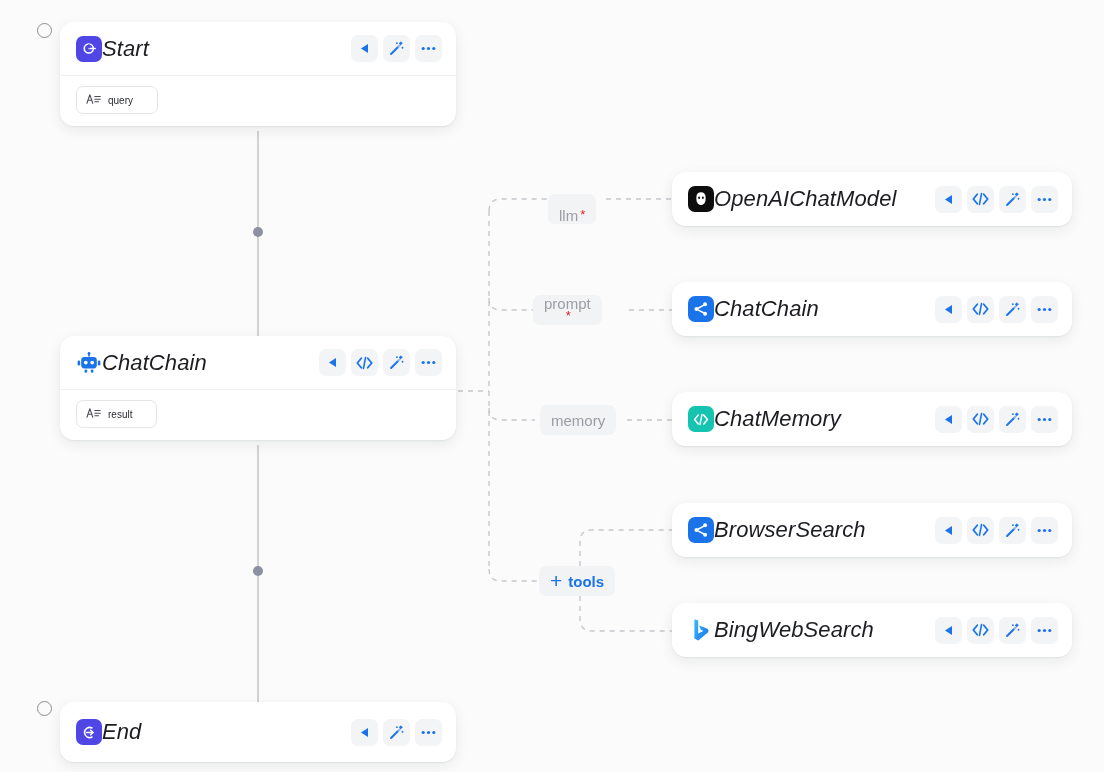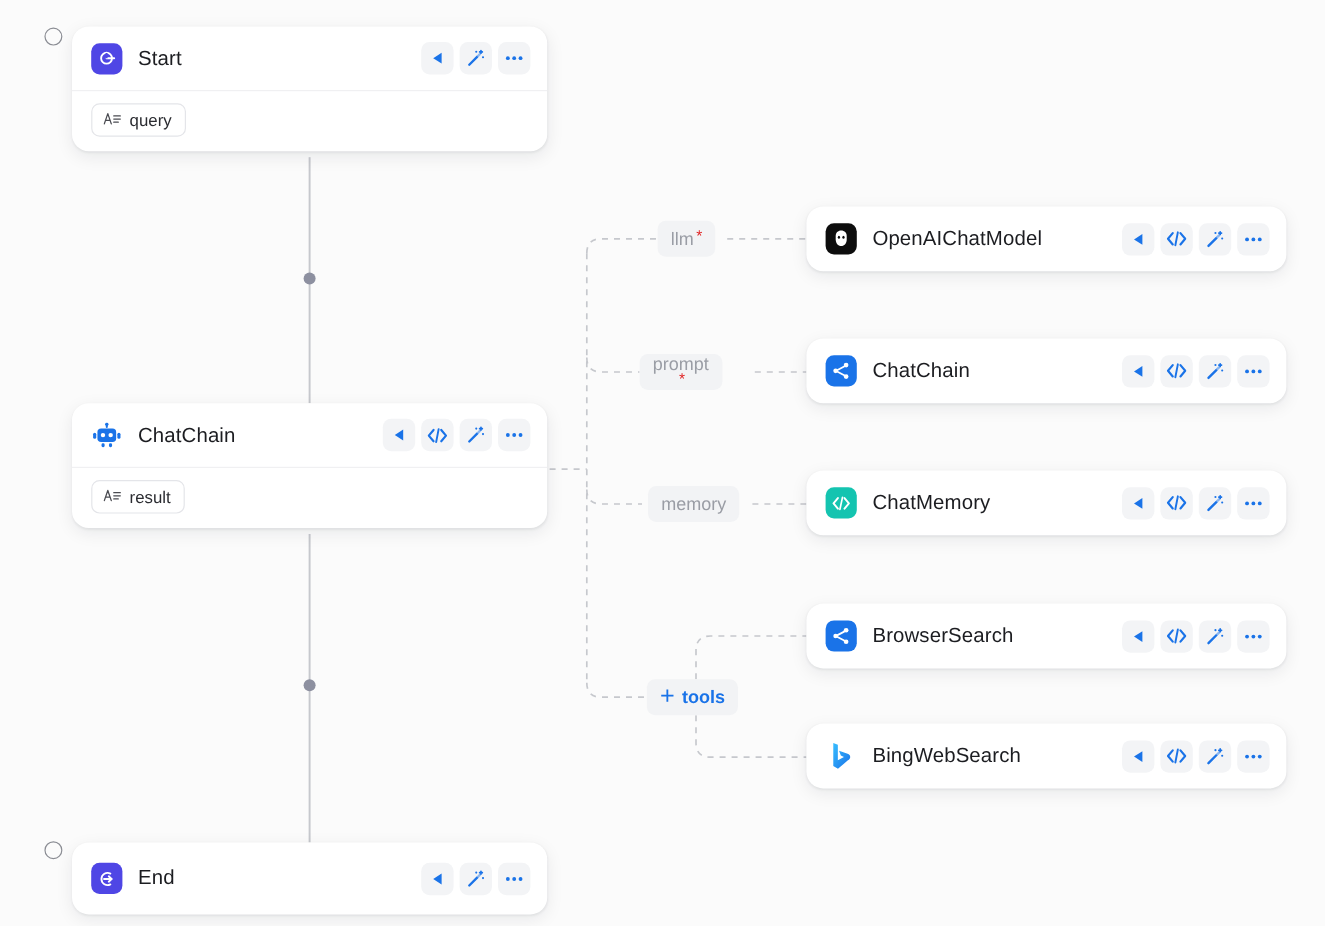--- a/index.html
+++ b/index.html
@@ -43,25 +43,25 @@
     display: flex;
     align-items: center;
     height: 54px;
     padding: 0 14px 0 16px;
     box-sizing: border-box;
   }
   .node.has-body .node-head {
     border-bottom: 1px solid #f0f0f2;
   }
   .node-title {
-    font-size: 17px;
+    font-size: 22px;
     color: #1c1d21;
-    margin-left: 13px;
     white-space: nowrap;
     letter-spacing: .1px;
+    font-style: italic;
   }
   .spacer { flex: 1 1 auto; }
 
   
   .nicon {
     width: 26px;
     height: 26px;
     border-radius: 7px;
     display: flex;
     align-items: center;
@@ -91,25 +91,25 @@
 
   
   .node-body {
     padding: 10px 14px 12px 16px;
   }
   .port-chip {
     display: inline-flex;
     align-items: center;
     gap: 7px;
     height: 28px;
-    padding: 0 11px 0 9px;
+    padding: 0 24px 0 9px;
     border: 1px solid #e4e5e9;
     border-radius: 7px;
     background: #fff;
-    font-size: 14px;
+    font-size: 10px;
     color: #2b2c31;
     box-sizing: border-box;
   }
 
   
   .slot-label {
     position: absolute;
     display: flex;
     align-items: center;
     justify-content: center;
@@ -341,21 +341,21 @@
           <svg width="15" height="5" viewBox="0 0 15 5">
             <circle cx="2.2" cy="2.5" r="1.6" fill="#1a73e8"></circle>
             <circle cx="7.5" cy="2.5" r="1.6" fill="#1a73e8"></circle>
             <circle cx="12.8" cy="2.5" r="1.6" fill="#1a73e8"></circle>
           </svg>
         </span>
       </span>
     </div>
   </div>
 
-  <div class="slot-label" style="left:548px; top:199px;">
+  <div class="slot-label" style="left:548px; top:209px;align-items:flex-end;">
     <span>llm</span>
     <span class="req">*</span>
   </div>
   <div class="slot-label" style="left:533px; top:310px;flex-direction:column;">
     <span>prompt</span>
     <span class="req">*</span>
   </div>
   <div class="slot-label" style="left:540px; top:420px;">
     <span>memory</span>
   </div>

